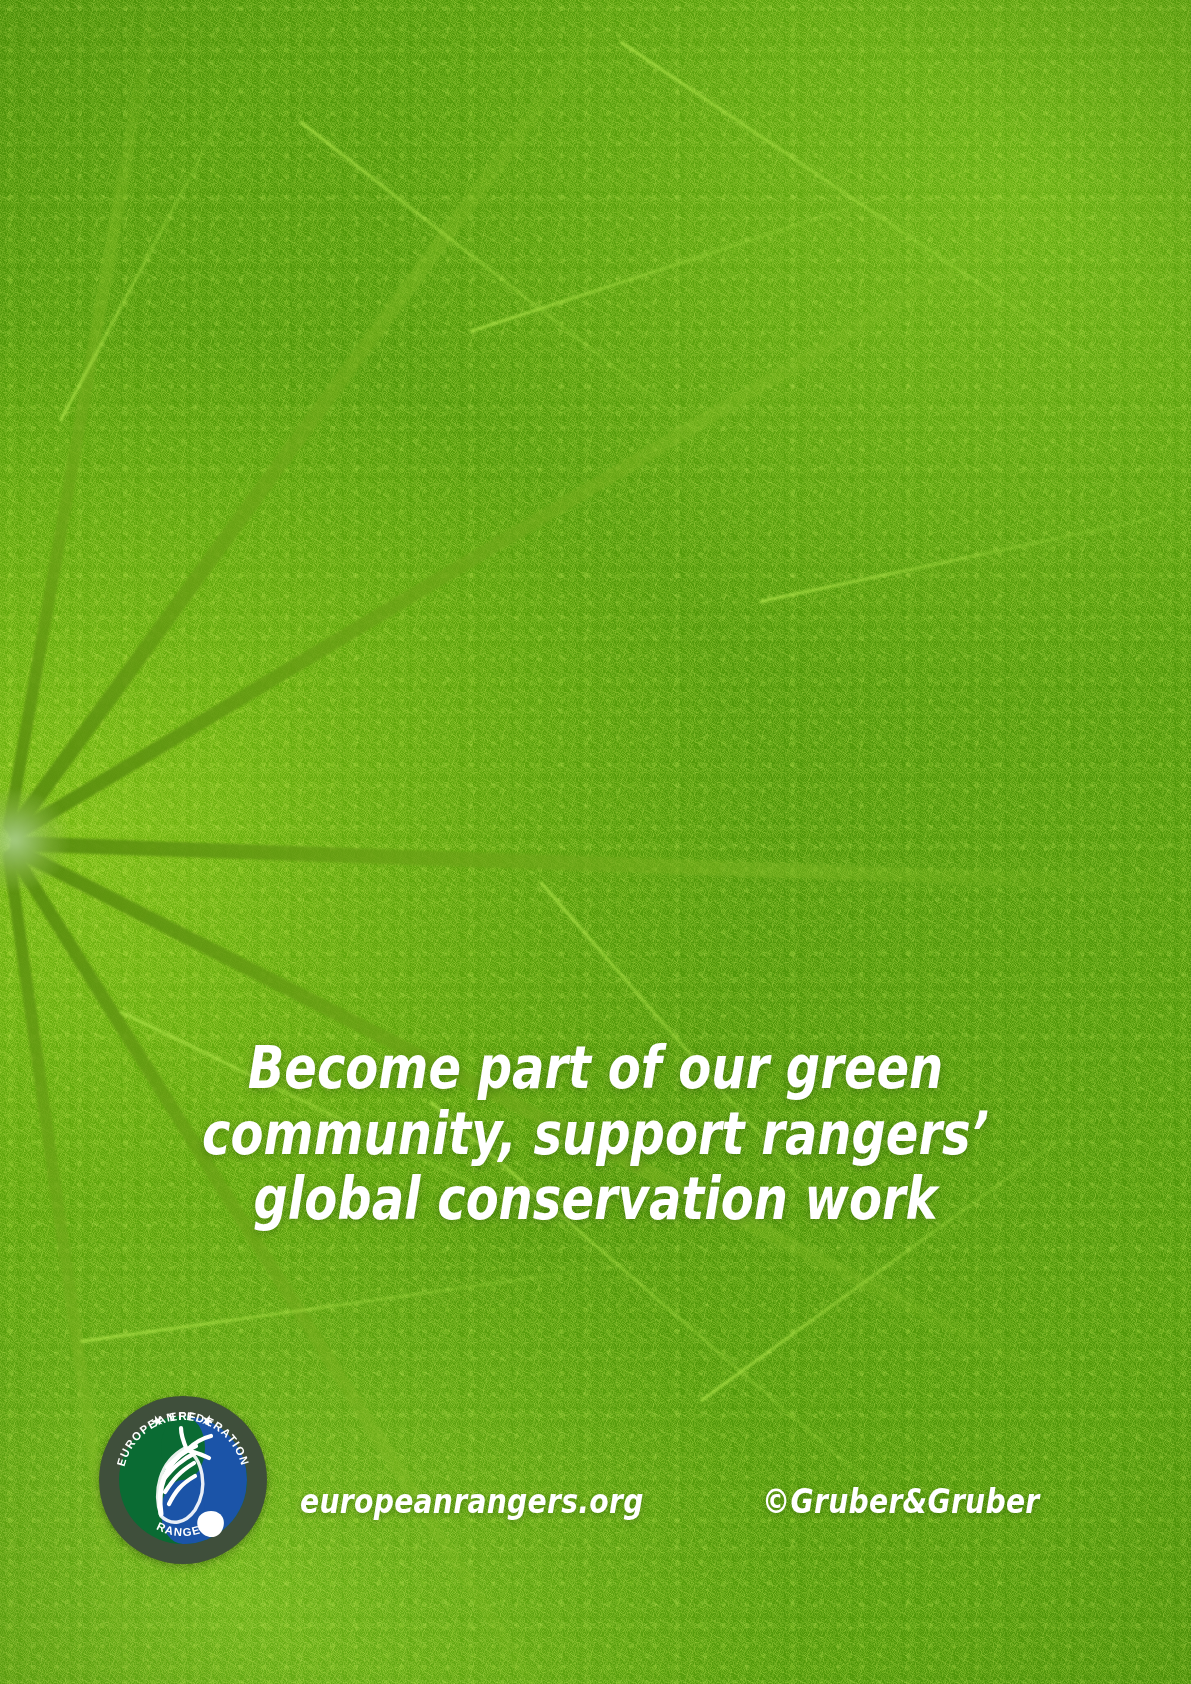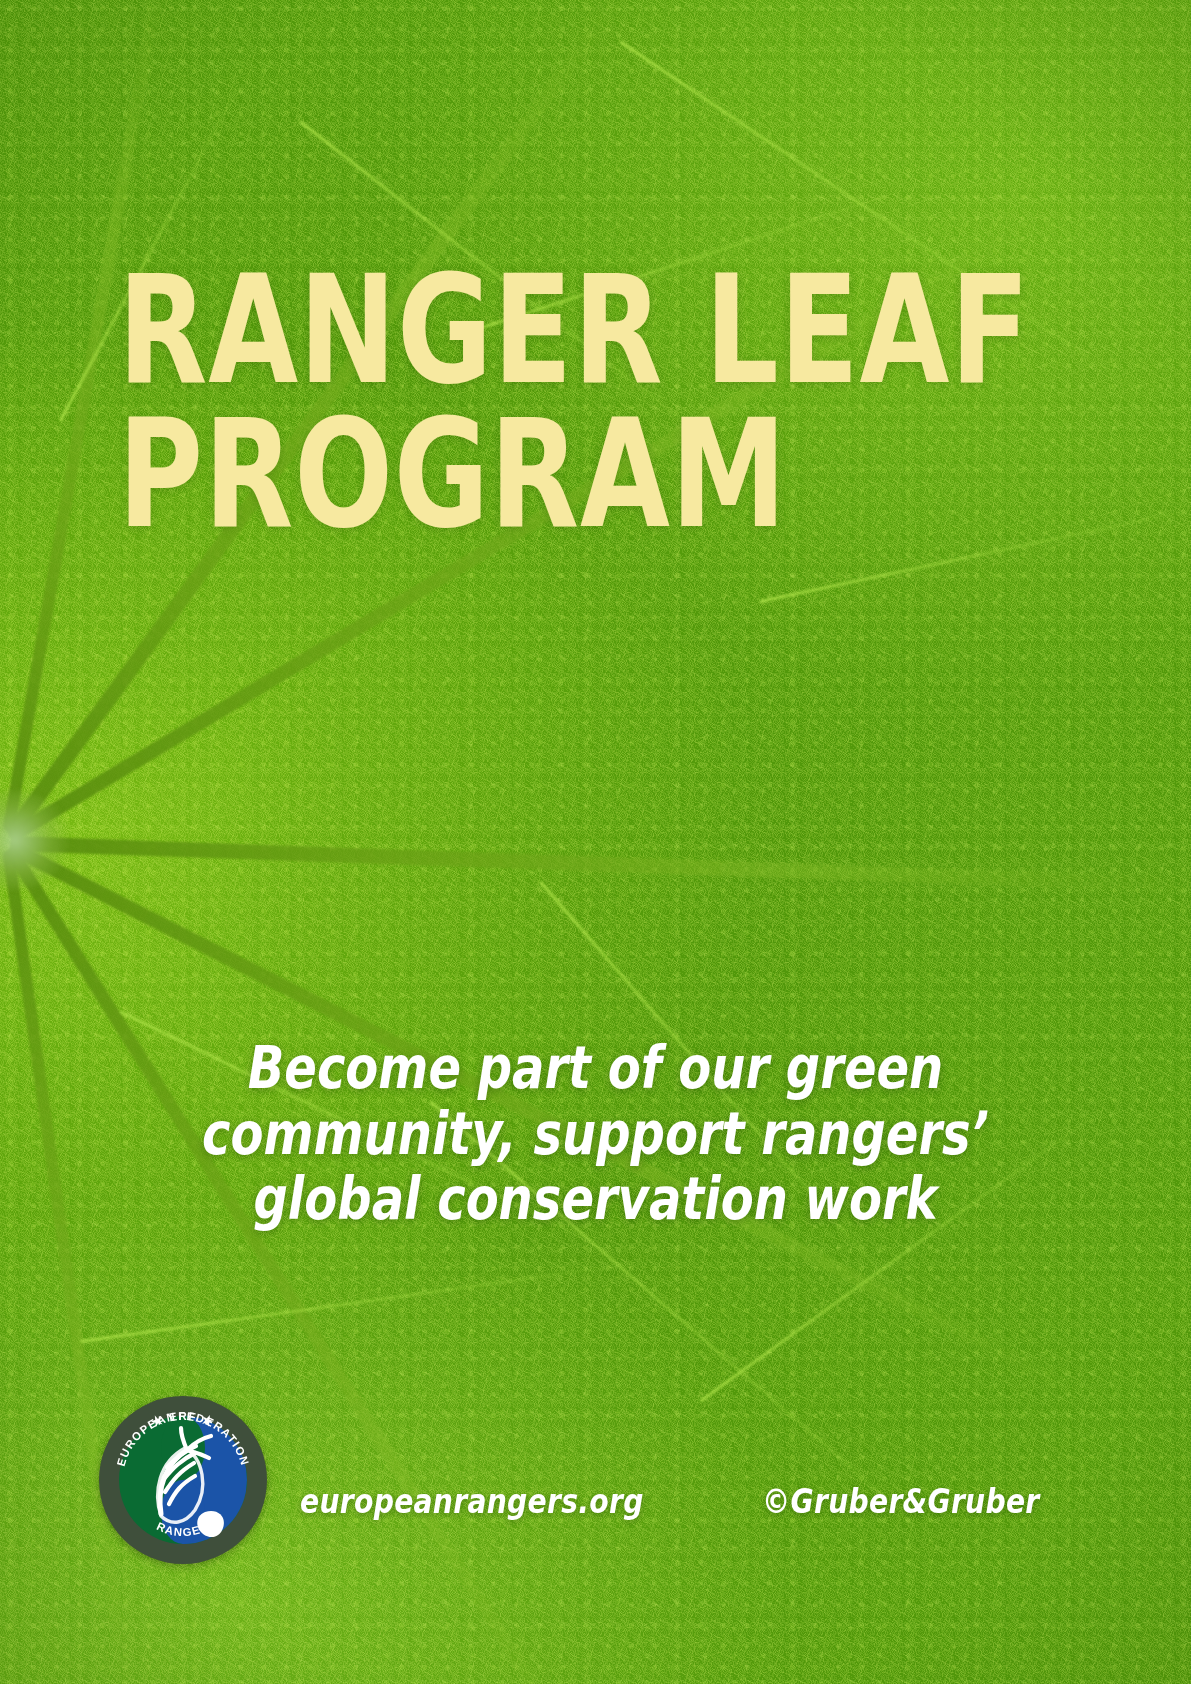--- a/index.html
+++ b/index.html
@@ -268,24 +268,20 @@
     <div class="subvein" style="left:80px; top:1340px; width:560px; transform: rotate(-8deg);"></div>
     <div class="subvein" style="left:700px; top:1400px; width:500px; transform: rotate(-36deg);"></div>
     <div class="subvein" style="left:430px; top:1100px; width:640px; transform: rotate(41deg);"></div>
     <div class="subvein" style="left:60px; top:420px; width:380px; transform: rotate(-62deg);"></div>
   </div>
 
   <div class="vignette"></div>
 
   <div class="content">
 
-    <div class="title-block">
-      <span class="title-line">RANGER LEAF</span>
-      <span class="title-line">PROGRAM</span>
-    </div>
 
     <div class="subtitle-block">
       <span class="subtitle-line">Become part of our green</span>
       <span class="subtitle-line">community, support rangers’</span>
       <span class="subtitle-line">global conservation work</span>
     </div>
 
     <div class="footer"></div>
 
     <div class="logo">

